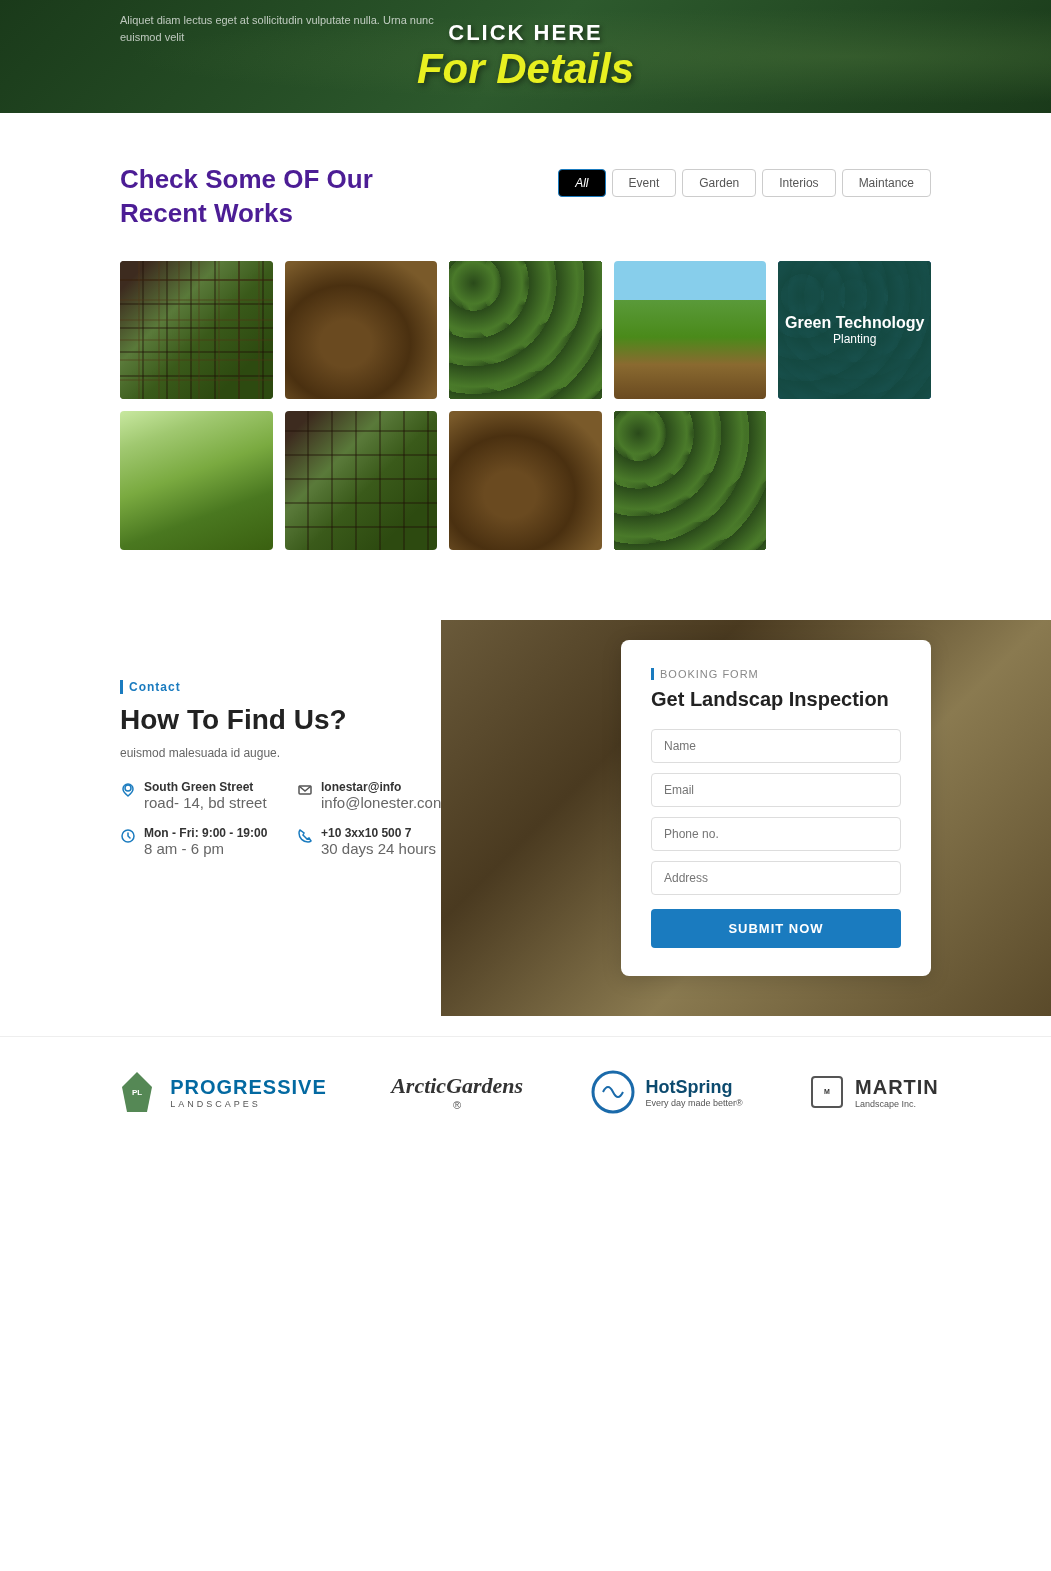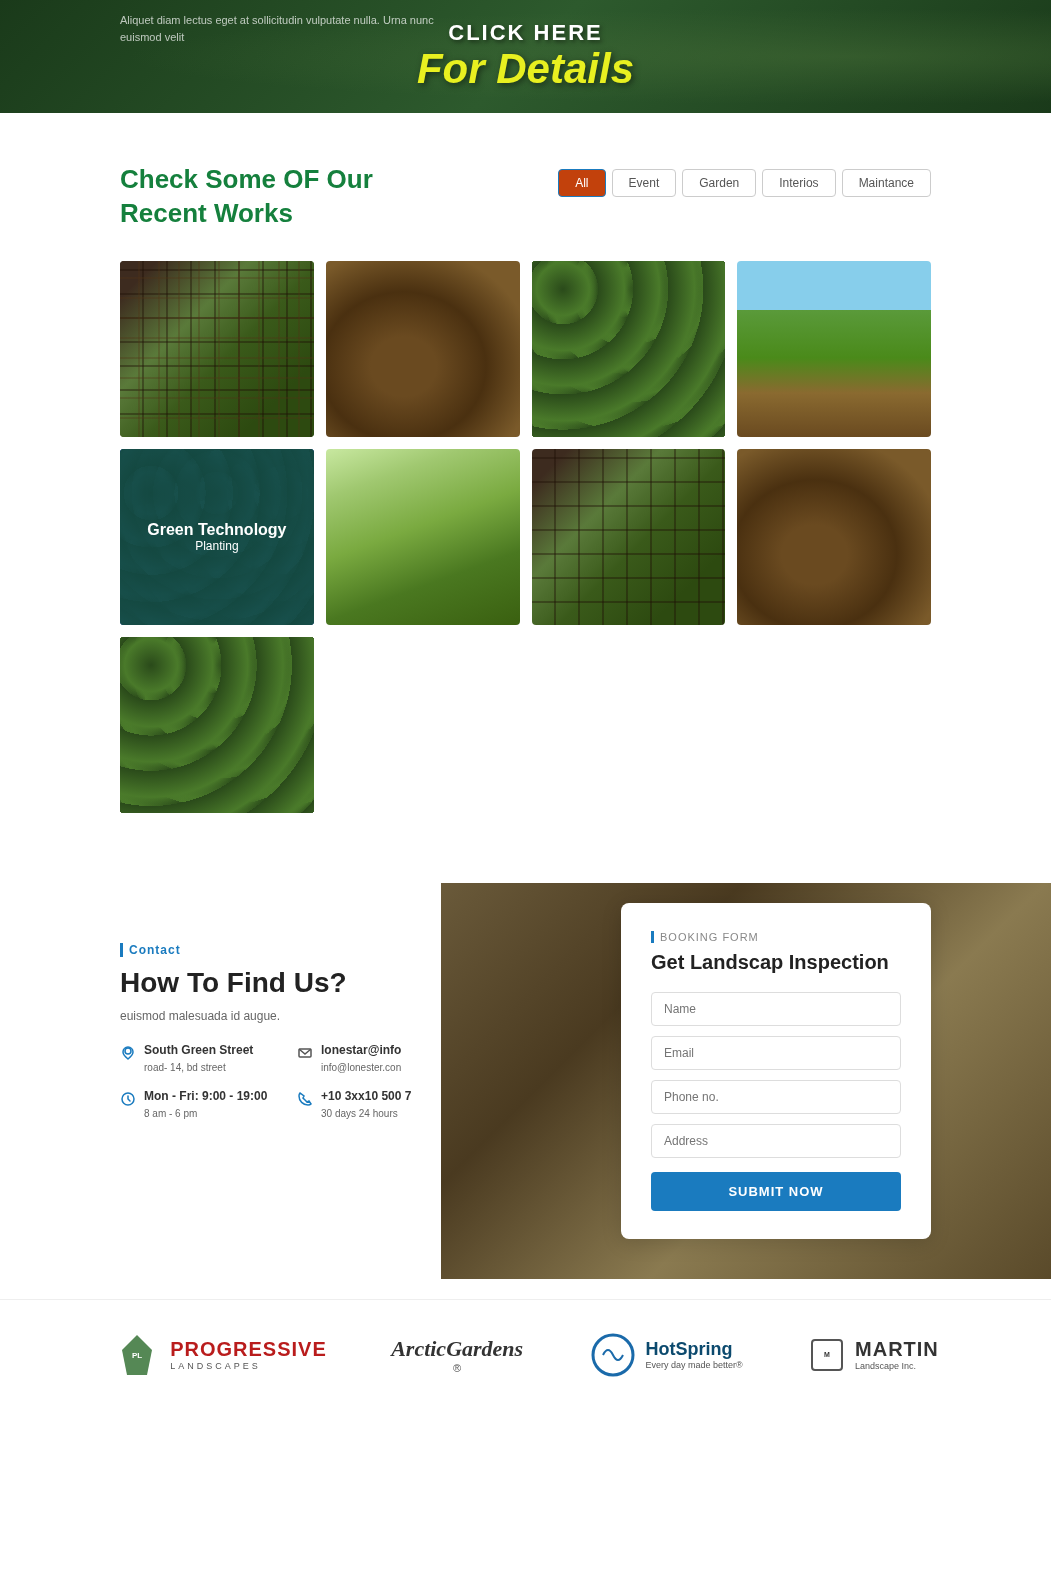--- a/index.html
+++ b/index.html
@@ -58,48 +58,49 @@
     }
     .works-header {
       display: flex;
       align-items: flex-start;
       justify-content: space-between;
       margin-bottom: 30px;
     }
     .works-title {
       font-size: 26px;
       font-weight: 700;
-      color: #15803d;
+      color: #4c1d95;
       line-height: 1.3;
     }
     .filter-buttons {
       display: flex;
       gap: 6px;
       align-items: center;
       margin-top: 6px;
     }
     .filter-btn {
       padding: 6px 16px;
       border: 1px solid #ccc;
       border-radius: 4px;
       background: #fff;
       color: #555;
       font-size: 12px;
       cursor: pointer;
     }
     .filter-btn.active {
-      background: #c2410c;
+      background: #000000;
       color: #fff;
       border-color: #1a7bbf;
+      font-style: italic;
     }
 
     
     .gallery-grid {
       display: grid;
-      grid-template-columns: repeat(4, 1fr);
+      grid-template-columns: repeat(5, 1fr);
       gap: 12px;
     }
     .gallery-item {
       width: 100%;
       aspect-ratio: 1.1/1;
       border-radius: 4px;
       overflow: hidden;
       position: relative;
     }
     
@@ -184,21 +185,21 @@
       flex-shrink: 0;
       margin-top: 2px;
     }
     .contact-info-text strong {
       display: block;
       font-size: 12px;
       font-weight: 700;
       color: #333;
     }
     .contact-info-text span {
-      font-size: 10px;
+      font-size: 15px;
       color: #666;
     }
 
     
     .booking-card {
       background: #fff;
       border-radius: 8px;
       padding: 28px 30px;
       width: 310px;
       box-shadow: 0 4px 20px rgba(0,0,0,0.15);
@@ -425,21 +426,21 @@
 </div>
 
 <div class="partners-section">
 
   <div class="partner-logo">
     <svg width="50" height="50" viewBox="0 0 50 50">
       <polygon points="25,5 40,20 35,45 15,45 10,20" fill="#2a6a2a" opacity="0.8"></polygon>
       <text x="25" y="28" text-anchor="middle" fill="white" font-size="8" font-weight="bold">PL</text>
     </svg>
     <div>
-      <div style="font-weight:900;font-size:20px;color:#b91c1c;letter-spacing:1px;">PROGRESSIVE</div>
+      <div style="font-weight:900;font-size:20px;color:#0369a1;letter-spacing:1px;">PROGRESSIVE</div>
       <div style="font-size:9px;letter-spacing:3px;color:#555;">LANDSCAPES</div>
     </div>
   </div>
 
   <div class="partner-logo">
     <div style="text-align:center;">
       <div style="font-family:Georgia,serif;font-size:22px;font-weight:700;color:#333;font-style:italic;">ArcticGardens</div>
       <div style="font-size:11px;color:#555;">®</div>
     </div>
   </div>

